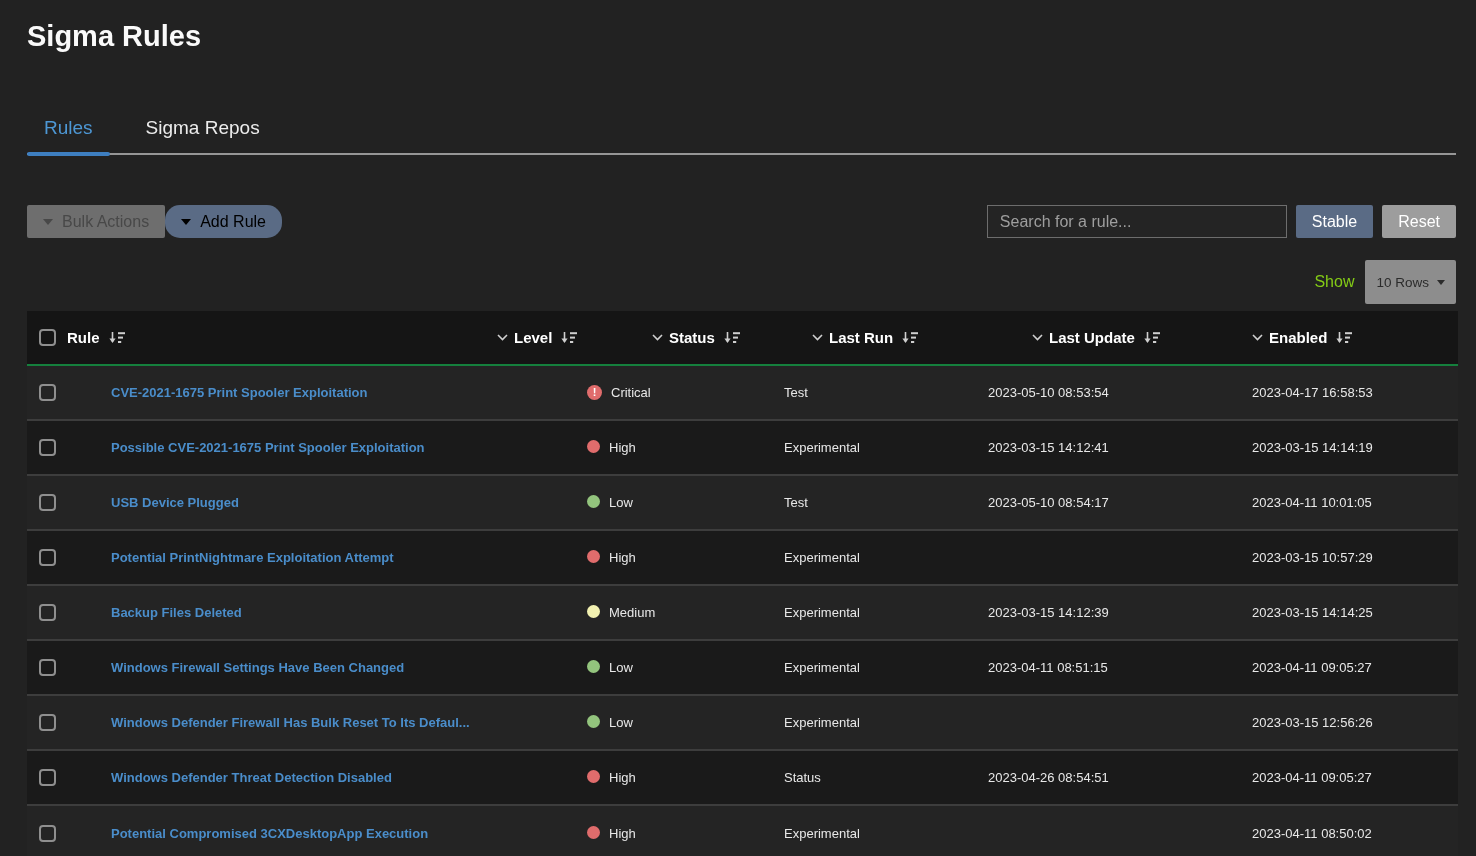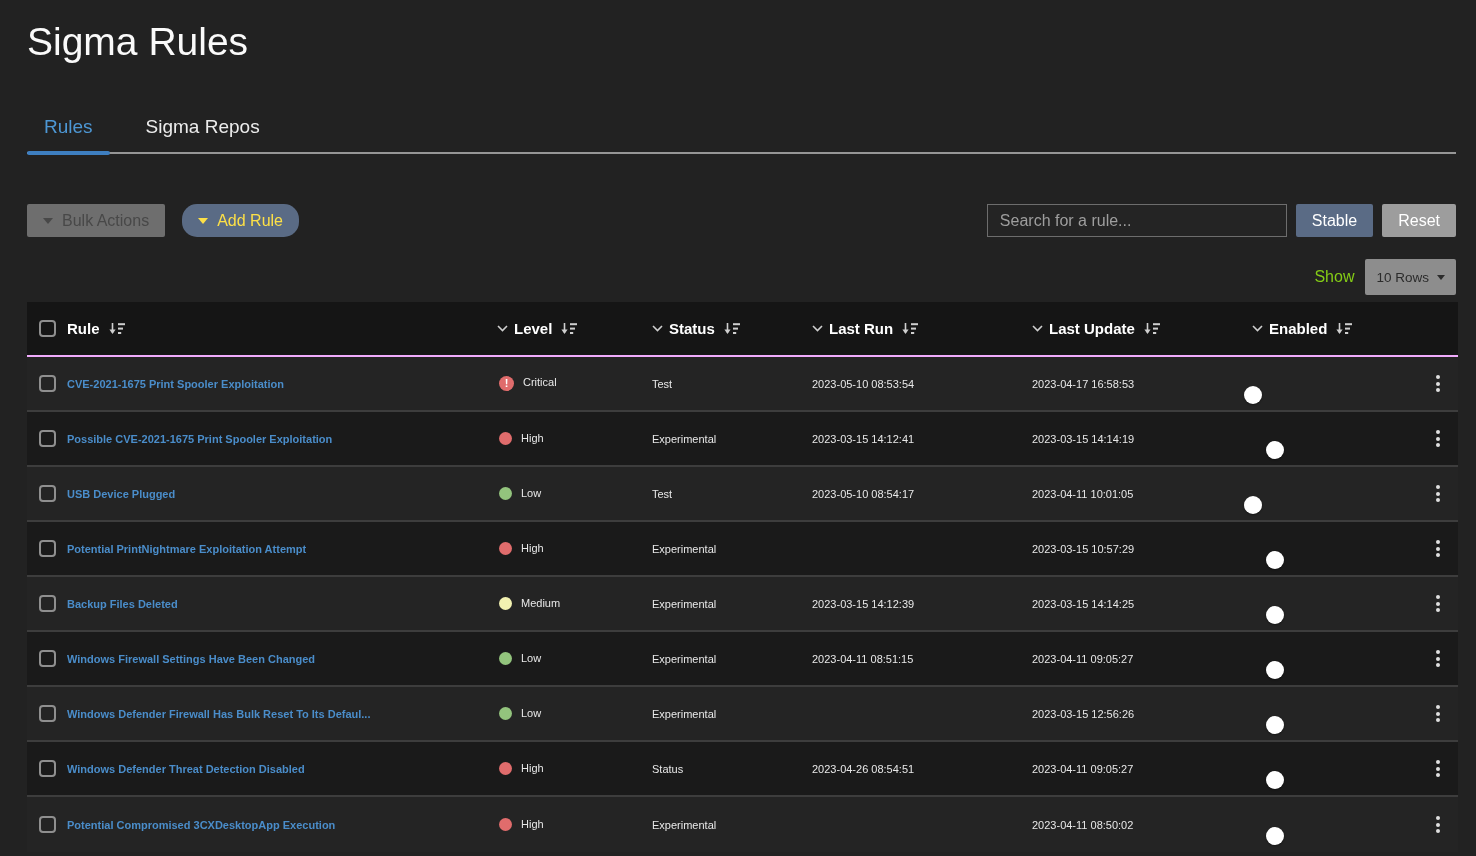--- a/index.html
+++ b/index.html
@@ -6,24 +6,24 @@
   html, body { width: 1476px; height: 856px; overflow: hidden; }
   body {
     background: #222222;
     font-family: "Liberation Sans", sans-serif;
     color: #e8e8e8;
   }
   .content { padding: 20px 20px 0 27px; }
 
   
   .page-title {
-    font-size: 39px;
-    font-weight: 400;
+    font-size: 29px;
+    font-weight: 700;
     color: #fafafa;
-    margin-bottom: 44px;
+    margin-bottom: 56px;
   }
 
   
   .tabs {
     display: flex;
     border-bottom: 2px solid #969696;
     gap: 19px;
   }
   .tab {
     font-size: 19px;
@@ -42,21 +42,21 @@
     border-radius: 2px;
   }
 
   
   .toolbar {
     margin-top: 50px;
     display: flex;
     justify-content: space-between;
     align-items: center;
   }
-  .toolbar-left { display: flex; gap: 17px; }
+  .toolbar-left { display: flex; }
   .toolbar-right { display: flex; gap: 9px; align-items: center; }
   .btn {
     height: 33px;
     border: none;
     border-radius: 2px;
     font-family: "Liberation Sans", sans-serif;
     font-size: 16px;
     padding: 0 16px;
     display: inline-flex;
     align-items: center;
@@ -64,21 +64,21 @@
     cursor: pointer;
   }
   .caret-down {
     width: 0; height: 0;
     border-left: 5px solid transparent;
     border-right: 5px solid transparent;
     border-top: 6px solid currentColor;
     display: inline-block;
   }
   .btn-bulk { background: #6e6e6e; color: #484848; }
-  .btn-add { background: #5a6b85; color: #fde047; border-radius: 15px; }
+  .btn-add { background: #5a6b85; color: #000000; border-radius: 15px; }
   .btn-search { background: #5a6b85; color: #ffffff; }
   .btn-reset { background: #9d9d9d; color: #ffffff; }
   .search-input {
     width: 300px;
     height: 33px;
     background: #242424;
     border: 1px solid #6d6d6d;
     color: #a3a3a3;
     font-family: "Liberation Sans", sans-serif;
     font-size: 16px;
@@ -90,21 +90,21 @@
   
   .show-row {
     margin-top: 22px;
     display: flex;
     justify-content: flex-end;
     align-items: center;
     gap: 11px;
   }
   .show-label { font-size: 16px; color: #84cc16; }
   .rows-select {
-    height: 36px;
+    height: 44px;
     background: #8d8d8d;
     color: #2b2b2b;
     border: none;
     border-radius: 2px;
     font-family: "Liberation Sans", sans-serif;
     font-size: 13.5px;
     padding: 0 11px;
     display: inline-flex;
     align-items: center;
     gap: 8px;
@@ -117,26 +117,26 @@
   
   .table { margin-top: 7px; width: 1431px; }
   .trow, .thead {
     display: grid;
     grid-template-columns: 40px 430px 155px 160px 220px 220px 166px 40px;
     align-items: center;
     height: 55px;
   }
   .thead {
     background: #151515;
-    border-bottom: 2px solid #f0abfc;
+    border-bottom: 2px solid #15803d;
     font-weight: bold;
     font-size: 15px;
     color: #ffffff;
   }
-  .trow { font-size: 11px; }
+  .trow { font-size: 13px; gap: 44px; }
   .trow.odd { background: #242424; }
   .trow.even { background: #1a1a1a; }
   .trow:not(:last-child) { border-bottom: 2px solid #3d3d3d; }
 
   .cell-check { display: flex; justify-content: center; }
   .checkbox {
     width: 17px; height: 17px;
     border: 2px solid #8f8f8f;
     border-radius: 4px;
     background: transparent;

